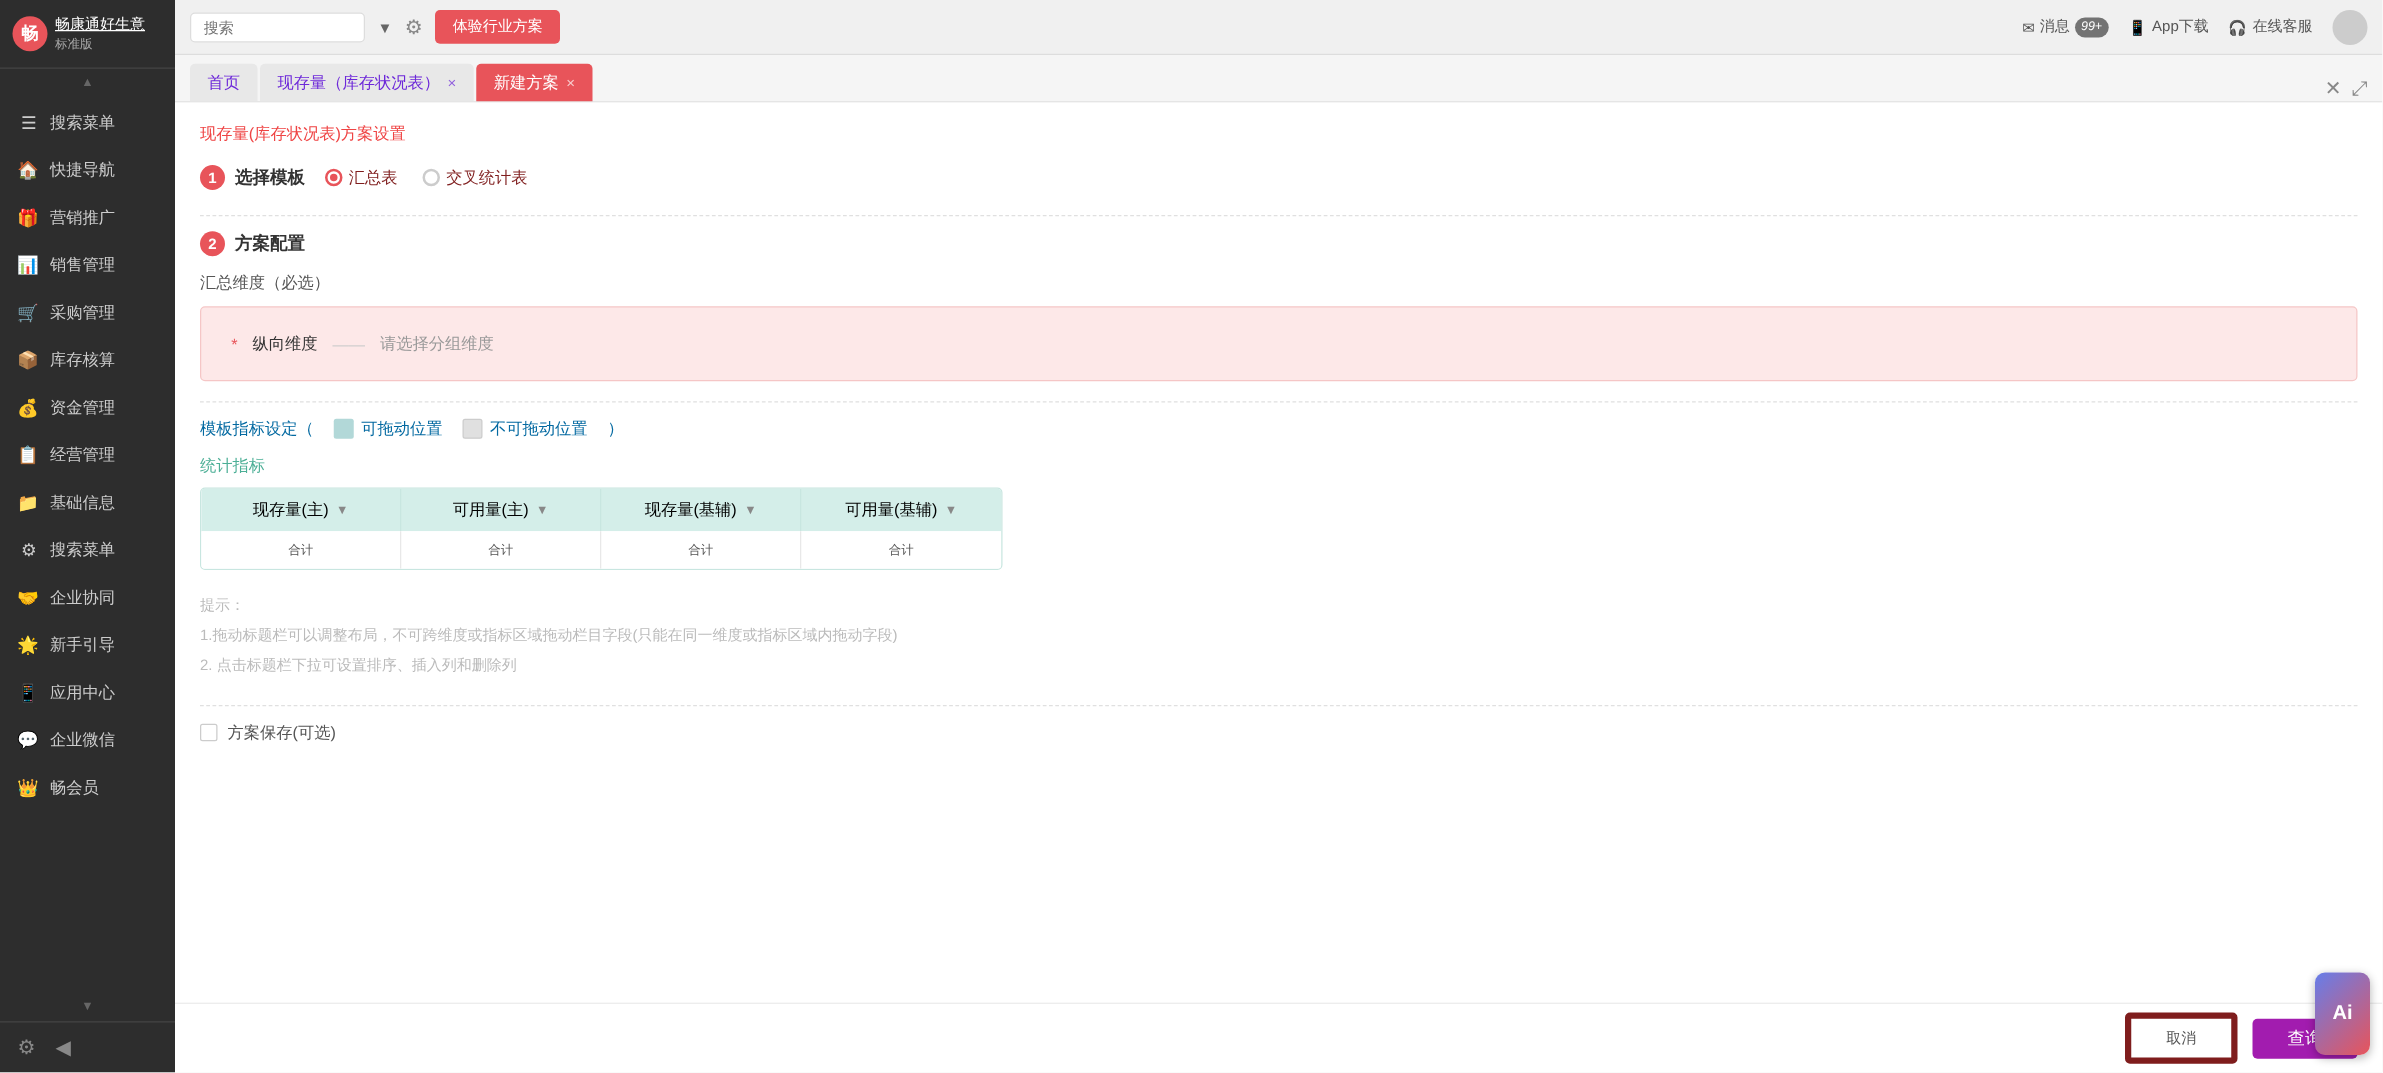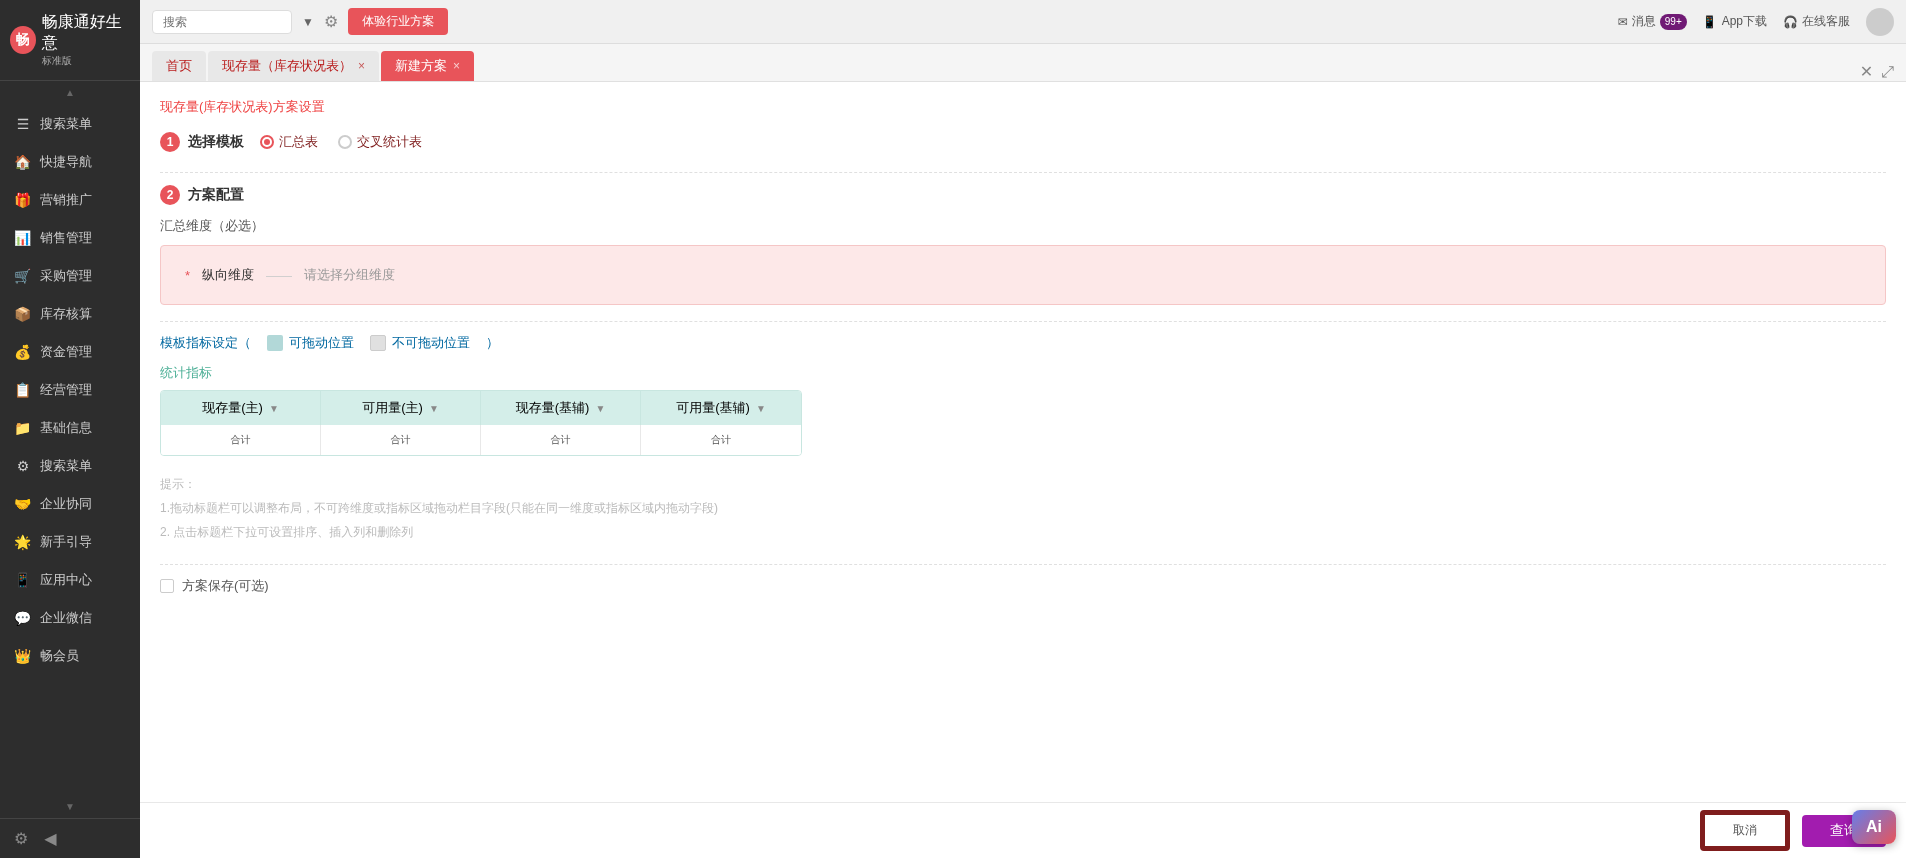--- a/index.html
+++ b/index.html
@@ -29,21 +29,21 @@
       height: 28px;
       background: #e8545a;
       border-radius: 50%;
       display: flex;
       align-items: center;
       justify-content: center;
       color: white;
       font-size: 14px;
       font-weight: bold;
     }
-    .sidebar-logo-text { font-size: 16px; line-height: 1.3; }
+    .sidebar-logo-text { font-size: 12px; line-height: 1.3; text-decoration: underline; }
     .sidebar-logo-sub { font-size: 10px; color: #aaa; }
     .sidebar-nav { flex: 1; overflow: hidden; }
     .sidebar-item {
       display: flex;
       align-items: center;
       gap: 8px;
       padding: 10px 14px;
       cursor: pointer;
       color: #ccc;
       font-size: 13px;
@@ -117,26 +117,27 @@
       font-size: 12px;
       color: #555;
     }
     .topbar-right-item {
       display: flex;
       align-items: center;
       gap: 4px;
       cursor: pointer;
     }
     .badge {
-      background: #701a75;
+      background: #737373;
       color: white;
       border-radius: 8px;
       padding: 0 5px;
       font-size: 10px;
       line-height: 16px;
+      font-style: italic;
     }
     .topbar-avatar {
       width: 28px;
       height: 28px;
       background: #ccc;
       border-radius: 50%;
     }
 
     
     .tabs {
@@ -151,21 +152,21 @@
     }
     .tab {
       padding: 6px 14px;
       font-size: 13px;
       cursor: pointer;
       border-radius: 4px 4px 0 0;
       display: flex;
       align-items: center;
       gap: 6px;
       background: #e8e8e8;
-      color: #b91c1c;
+      color: #6d28d9;
     }
     .tab.active {
       background: #e8545a;
       color: white;
     }
     .tab-close {
       font-size: 12px;
       cursor: pointer;
       opacity: 0.7;
     }
@@ -425,21 +426,21 @@
     }
 
     
     .ai-button {
       position: fixed;
       bottom: 14px;
       right: 10px;
       background: linear-gradient(135deg, #667eea, #e8545a);
       color: white;
       border-radius: 8px;
-      padding: 8px 14px;
+      padding: 24px 14px;
       font-size: 16px;
       font-weight: bold;
       cursor: pointer;
       box-shadow: 0 2px 8px rgba(0,0,0,0.3);
     }
 
     
     .sidebar-scroll-btn {
       height: 24px;
       display: flex;

